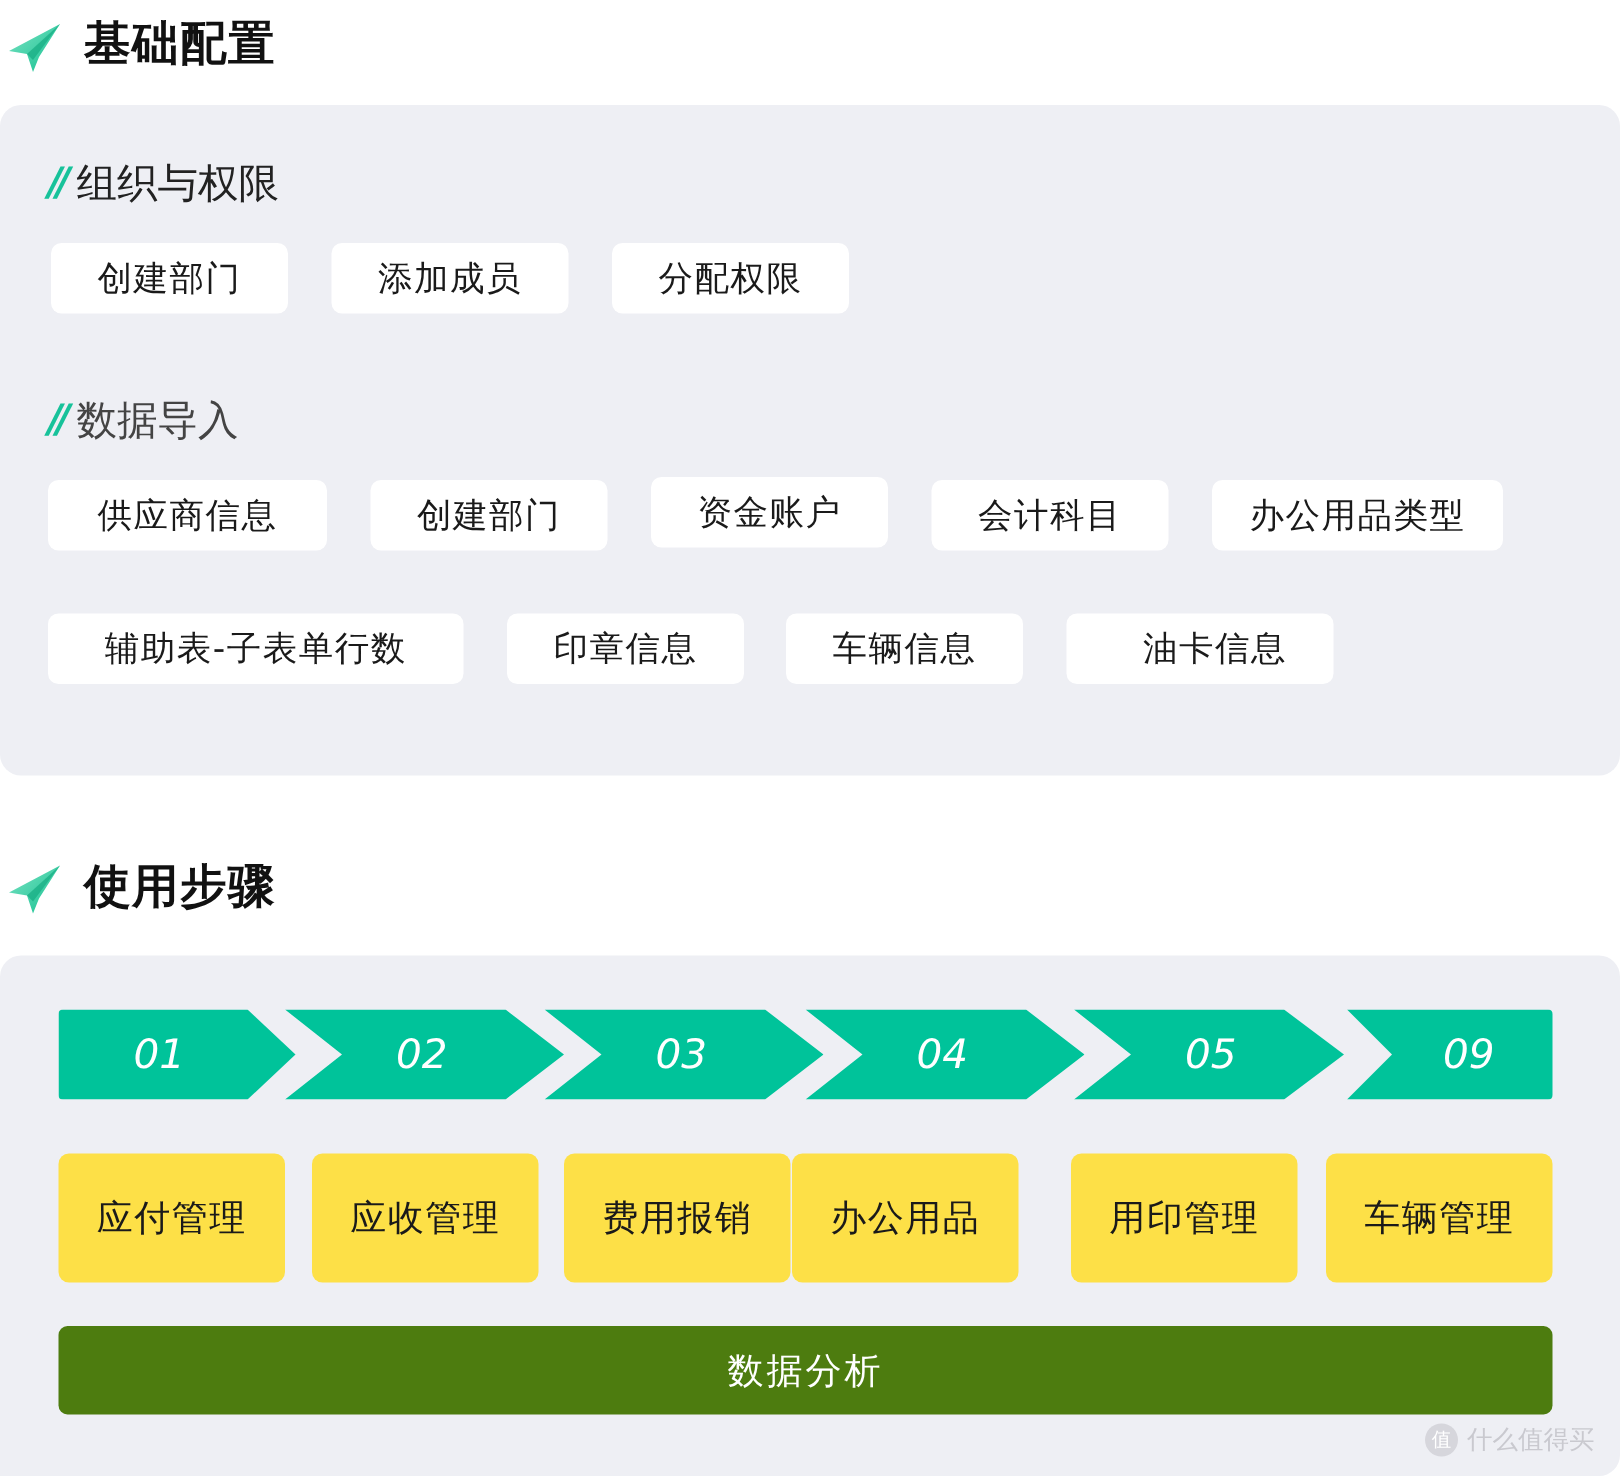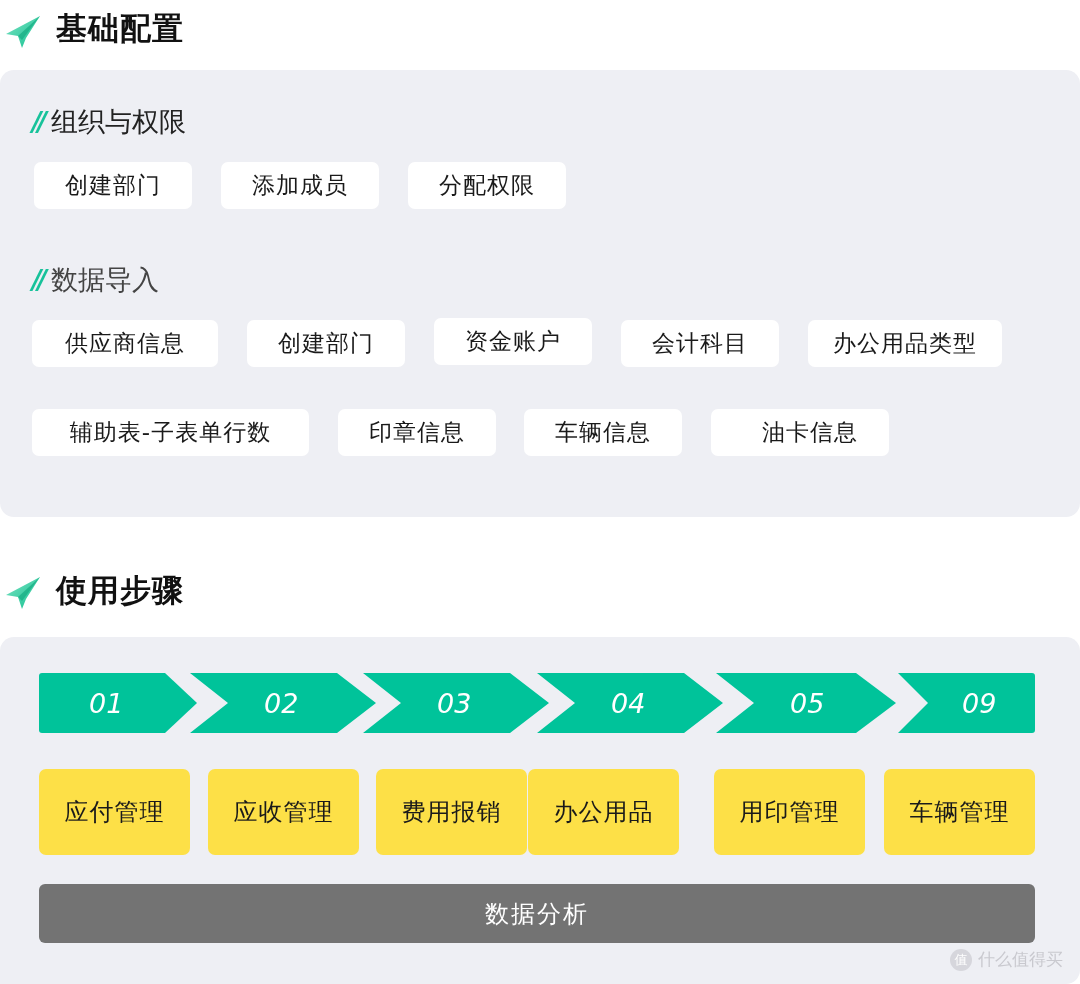--- a/index.html
+++ b/index.html
@@ -31,21 +31,21 @@
     position:absolute; top:0; height:60px; display:flex; align-items:center;
     color:#fff; font-style:italic; font-size:27px; font-family:"DejaVu Sans","Liberation Sans",sans-serif;
   }
 
   .module {
     position:absolute; top:769px; height:86px; width:151px; background:#fde047; border-radius:7px;
     display:flex; align-items:center; justify-content:center; font-size:24px; color:#1a1a1a; letter-spacing:1px;
   }
 
   .analysis {
-    position:absolute; left:39px; top:884px; width:996px; height:59px; background:#737373; border-radius:6px;
+    position:absolute; left:39px; top:884px; width:996px; height:59px; background:#4d7c0f; border-radius:6px;
     display:flex; align-items:center; justify-content:center; color:#fff; font-size:24px; letter-spacing:2px;
   }
 
   .watermark {
     position:absolute; left:950px; top:948px; display:flex; align-items:center; color:#c9c9cf; font-size:17px;
   }
   .watermark .badge {
     width:22px; height:22px; border-radius:50%; background:#d6d6dc; color:#fff; font-size:13px;
     display:flex; align-items:center; justify-content:center; margin-right:6px;
   }

